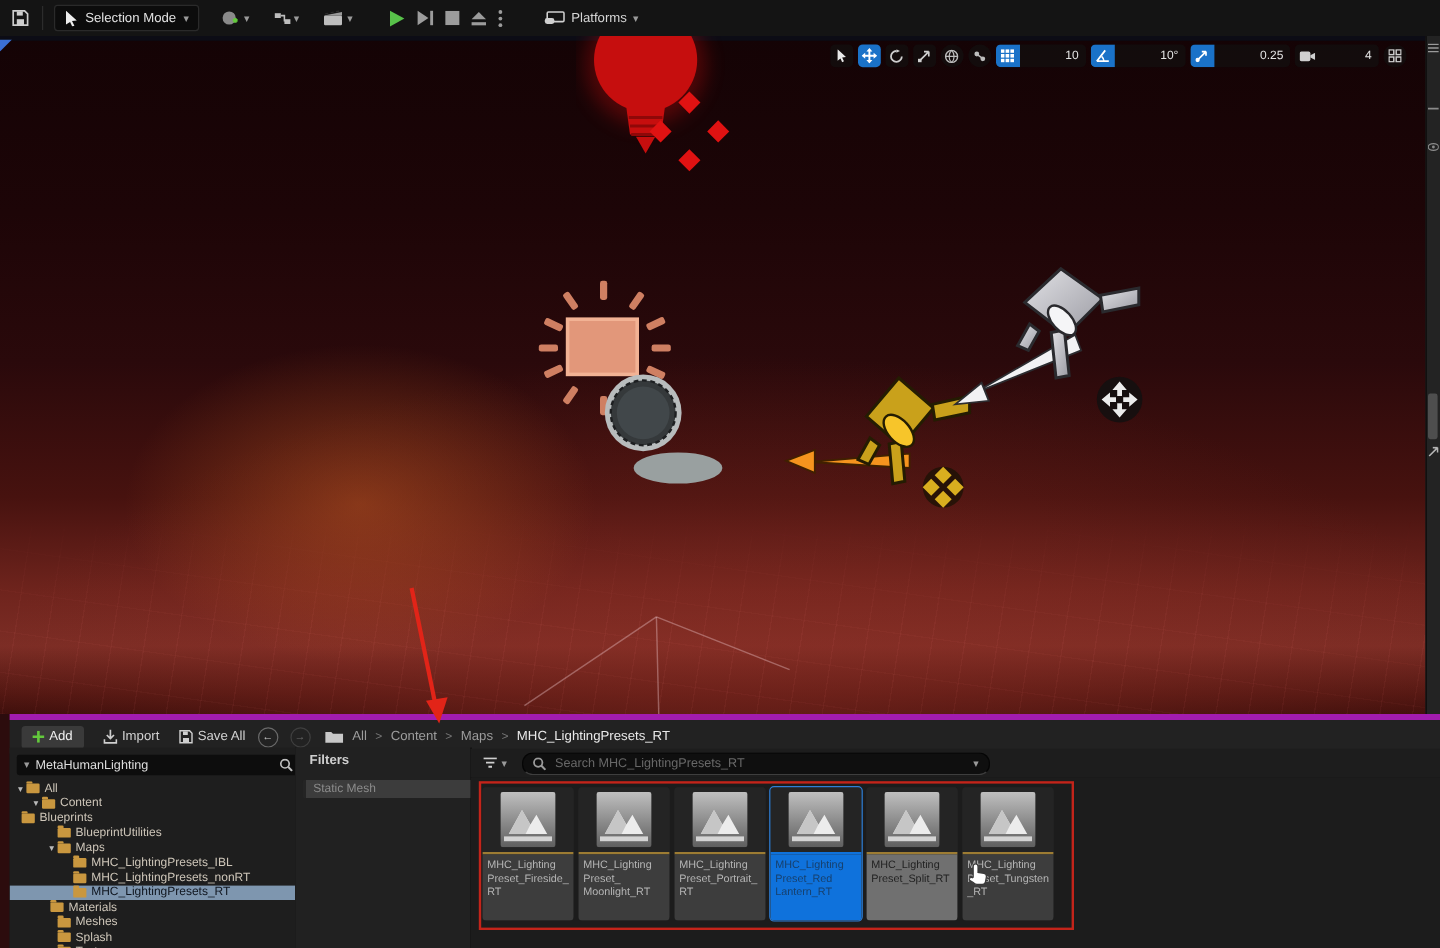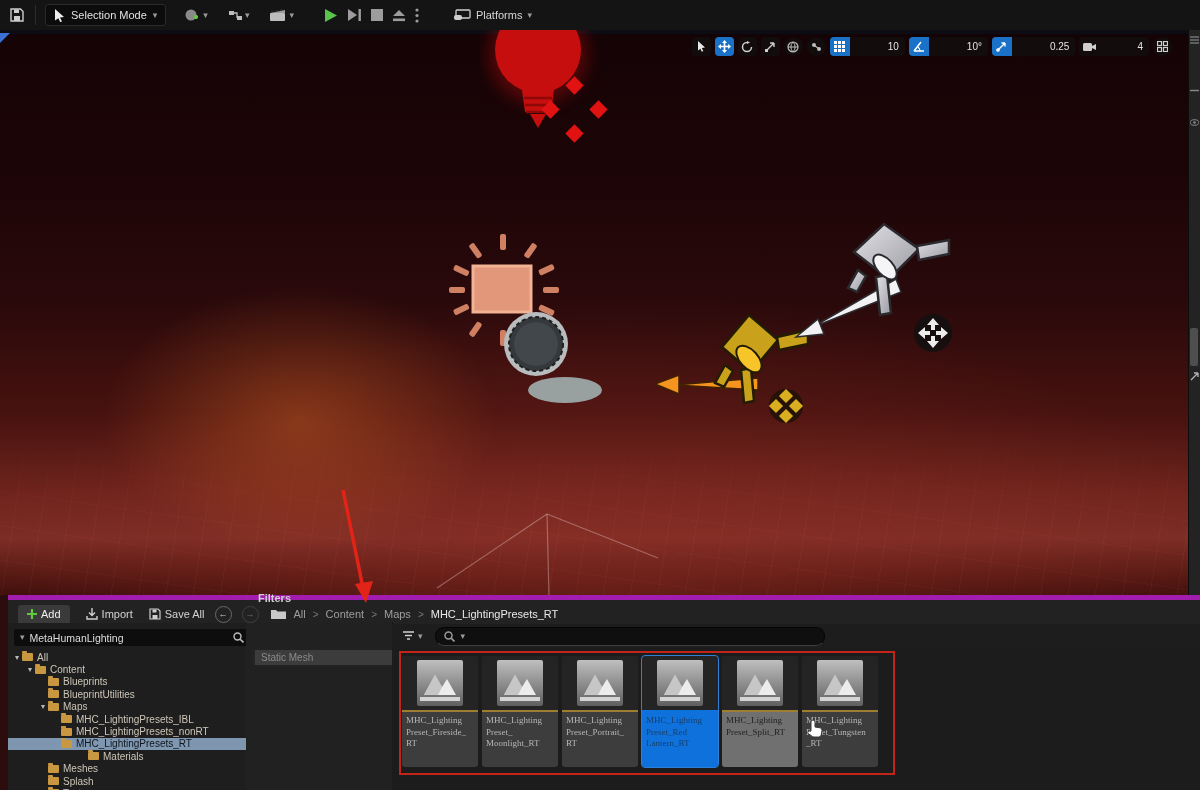--- a/index.html
+++ b/index.html
@@ -70,35 +70,35 @@
   #tree{left:8px;top:651px;width:238px;height:139px;overflow:hidden;font-size:10px;}
   .tree-row{display:flex;align-items:center;height:12.4px;color:#cdc5b8;white-space:nowrap;}
   .tree-row.sel{background:#7e96af;color:#10161f;}
   .tcaret{width:10px;font-size:8px;color:#b9b9b9;text-align:center;flex:0 0 10px;}
   .tree-row.sel .tcaret{color:#1c2633;}
   .folder{width:11px;height:8px;background:#c9973f;border-radius:1px;position:relative;margin-right:4px;flex:0 0 11px;}
   .folder::before{content:"";position:absolute;left:0;top:-2px;width:5px;height:2px;background:#c9973f;border-radius:1px 1px 0 0;}
   .tlabel{overflow:hidden;}
 
   #cb-filters{left:246px;top:623px;width:146px;height:167px;background:#212121;border-right:1px solid #0c0c0c;}
-  #filters-title{left:258px;top:592px;font-size:11px;color:#cfcfcf;font-weight:bold;}
+  #filters-title{left:258px;top:628px;font-size:11px;color:#cfcfcf;font-weight:bold;}
   #filter-chip{left:252px;top:650px;width:132px;height:15px;background:#3c3c3c;border-left:3px solid #242424;
                border-radius:2px;display:flex;align-items:center;padding:0 6px;font-size:10px;color:#8b8b8b;}
 
   #search-row{left:392px;top:624px;width:808px;height:24px;background:#1d1d1d;display:flex;align-items:center;}
   #funnel{margin-left:10px;display:flex;align-items:center;gap:3px;}
   #search-box{margin-left:12px;width:372px;height:17px;background:#0f0f0f;border:1px solid #050505;
               border-bottom-color:#3e3e3e;border-radius:9px;display:flex;align-items:center;padding:0 8px;gap:6px;}
   #search-input{flex:1;background:transparent;border:none;outline:none;color:#bdbdbd;font-size:10.5px;
                 font-family:"Liberation Sans",sans-serif;}
   #search-input::placeholder{color:#686868;}
 
   #asset-area{left:392px;top:648px;width:808px;height:142px;background:#1c1c1c;}
   #asset-grid{left:402px;top:656px;display:flex;gap:4px;}
-  .tile{width:76px;border-radius:3px;background:#262626;overflow:hidden;position:relative;font-family:Liberation Serif, serif;}
+  .tile{width:76px;border-radius:3px;background:#262626;overflow:hidden;position:relative;}
   .thumb{height:54px;display:flex;align-items:center;justify-content:center;background:#242424;}
   .stripe{height:2px;background:#9d7c33;}
   .tlbl{height:52px;background:#3d3d3d;color:#b5b5b5;font-size:9px;line-height:1.3;
         padding:3px 4px 0 4px;white-space:pre-line;}
   .tile.selected{outline:1px solid #2e7fd8;}
   .tile.selected .stripe{background:#0f72dc;}
   .tile.selected .tlbl{background:#0f72dc;color:#17406d;}
   .tile.hover .tlbl{background:#707070;color:#222222;}
 
   
@@ -453,21 +453,21 @@
       <div class="tree-row" style="padding-left: 4px;">
         <span class="tcaret">▾</span>
         <span class="folder"></span>
         <span class="tlabel">All</span>
       </div>
       <div class="tree-row" style="padding-left: 17px;">
         <span class="tcaret">▾</span>
         <span class="folder"></span>
         <span class="tlabel">Content</span>
       </div>
-      <div class="tree-row" style="padding-left: 30px;">
+      <div class="tree-row" style="">
         <span class="tcaret"></span>
         <span class="folder"></span>
         <span class="tlabel">Blueprints</span>
       </div>
       <div class="tree-row" style="padding-left: 30px;">
         <span class="tcaret"></span>
         <span class="folder"></span>
         <span class="tlabel">BlueprintUtilities</span>
       </div>
       <div class="tree-row" style="padding-left: 30px;">
@@ -483,21 +483,21 @@
       <div class="tree-row" style="padding-left: 43px;">
         <span class="tcaret"></span>
         <span class="folder"></span>
         <span class="tlabel">MHC_LightingPresets_nonRT</span>
       </div>
       <div class="tree-row sel" style="padding-left: 43px;">
         <span class="tcaret"></span>
         <span class="folder"></span>
         <span class="tlabel">MHC_LightingPresets_RT</span>
       </div>
-      <div class="tree-row" style="padding-left: 24px; margin-left: 46px;">
+      <div class="tree-row" style="padding-left: 24px;">
         <span class="tcaret"></span>
         <span class="folder"></span>
         <span class="tlabel">Materials</span>
       </div>
       <div class="tree-row" style="padding-left: 30px;">
         <span class="tcaret"></span>
         <span class="folder"></span>
         <span class="tlabel">Meshes</span>
       </div>
       <div class="tree-row" style="padding-left: 30px;">
@@ -523,20 +523,21 @@
       <svg width="13" height="11" viewBox="0 0 13 11">
           <path d="M1 1 h11 M3 4.5 h7 M5 8 h3" stroke="#cfcfcf" stroke-width="1.6"></path>
         </svg>
       <span class="caret">▾</span>
     </div>
     <div id="search-box">
       <svg width="11" height="11" viewBox="0 0 11 11">
           <circle cx="4.5" cy="4.5" r="3.5" fill="none" stroke="#9a9a9a" stroke-width="1.5"></circle>
           <path d="M7.2 7.2 L10.5 10.5" stroke="#9a9a9a" stroke-width="1.7"></path>
         </svg>
+      <input id="search-input" type="text" placeholder="Search MHC_LightingPresets_RT" style="">
       <span class="caret">▾</span>
     </div>
   </div>
   <div id="asset-area" class="abs"></div>
   <div id="asset-grid" class="abs">
       <div class="tile normal">
         <div class="thumb">
           <svg width="46" height="46" viewBox="0 0 46 46">
             <defs>
               <linearGradient id="tg0" x1="0" y1="0" x2="0" y2="1">

